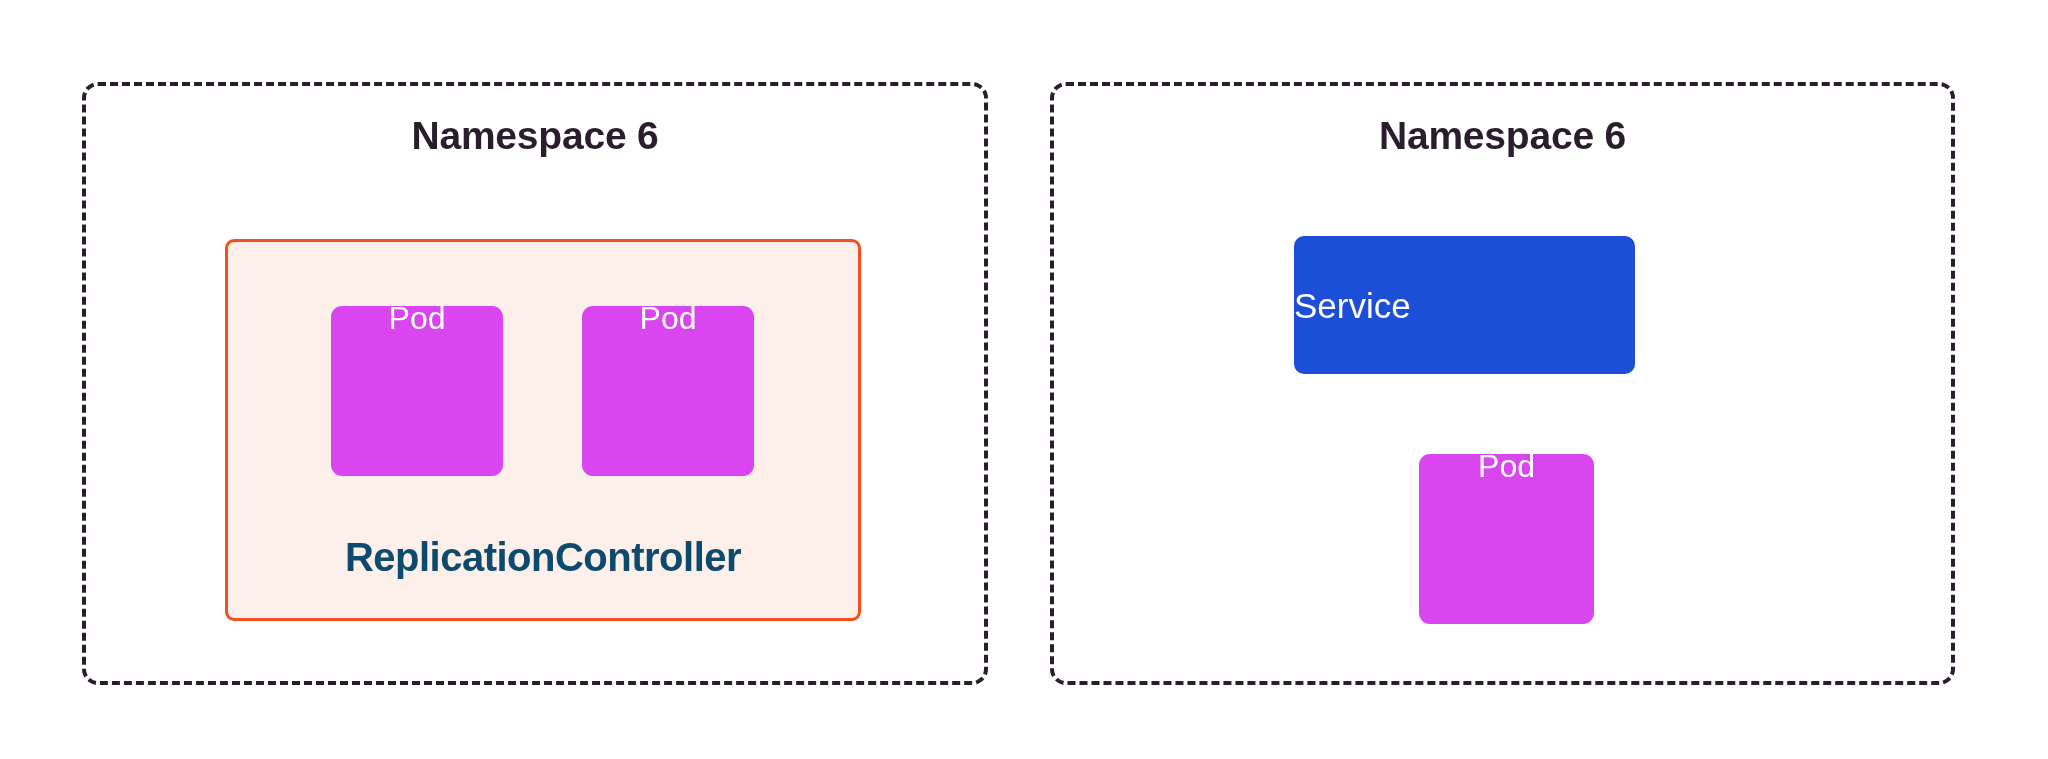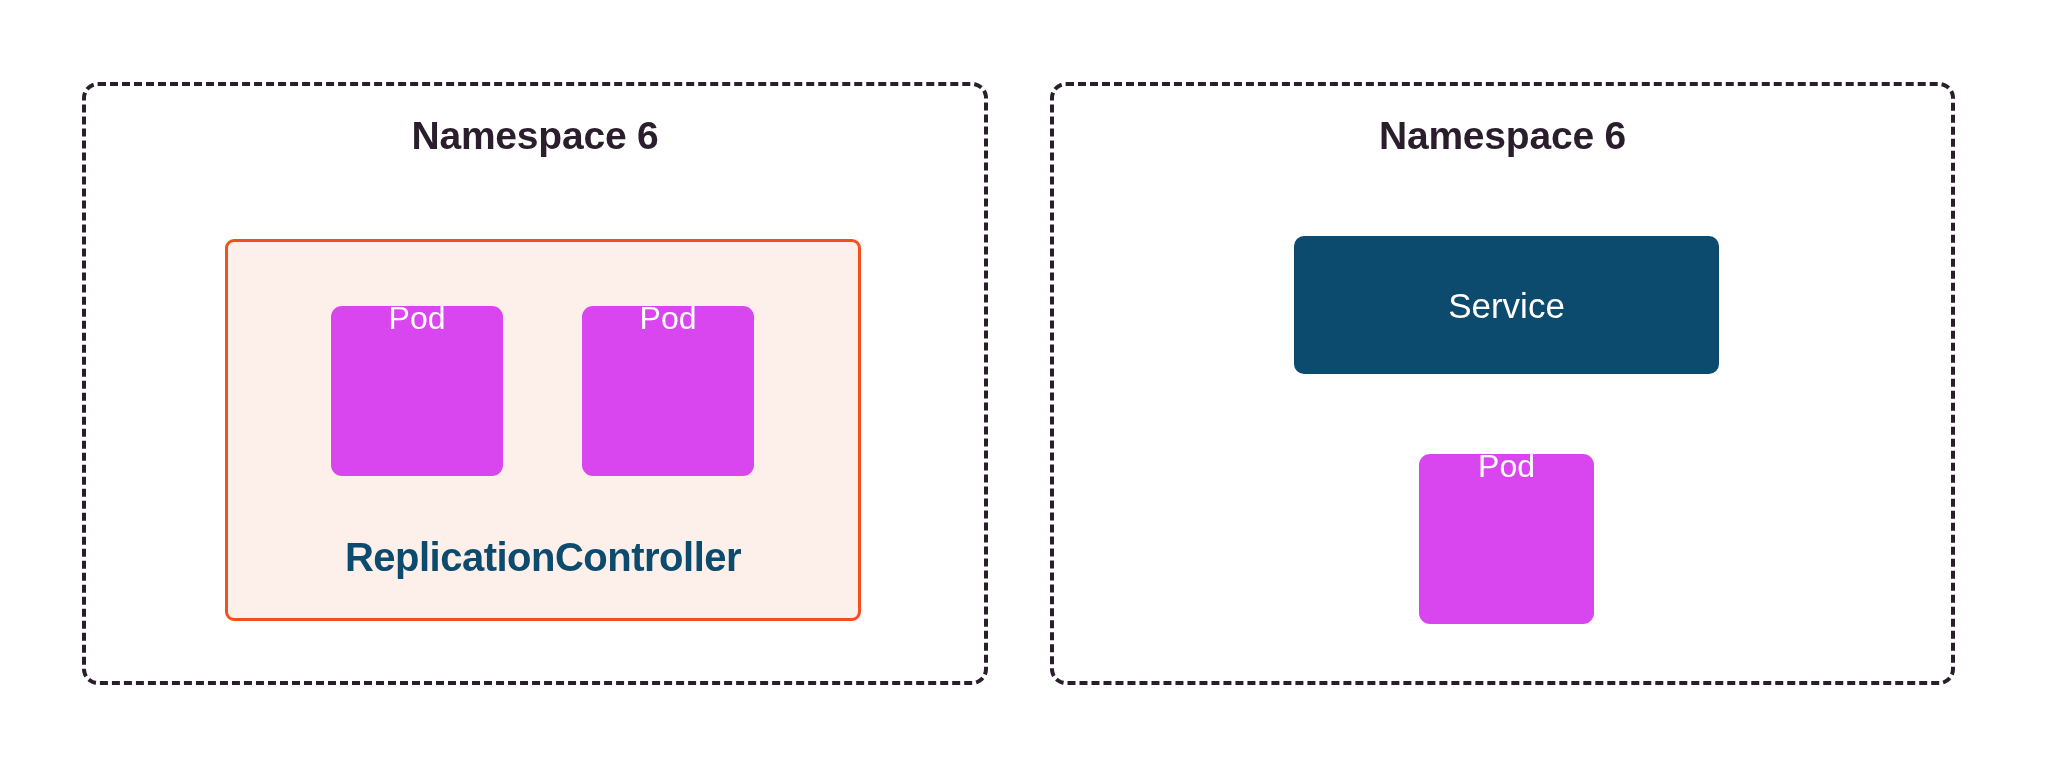--- a/index.html
+++ b/index.html
@@ -119,27 +119,27 @@
   #pod-rc-2 .pod-label {
     transform: translateY(-4px);
   }
 
   
   #service-box {
     position: absolute;
     box-sizing: border-box;
     left: 240px;   
     top: 150px;    
-    width: 425px;
+    width: 341px;
     height: 138px;
-    background: #0c4a6e;
+    background: #1d4ed8;
     border-radius: 10px;
     display: flex;
     align-items: center;
-    justify-content: center;
+    justify-content: flex-start;
   }
   #service-label {
     font-size: 35px;
     font-weight: 400;
     color: #ffffff;
     letter-spacing: 0px;
     line-height: 1;
     white-space: nowrap;
   }
 

